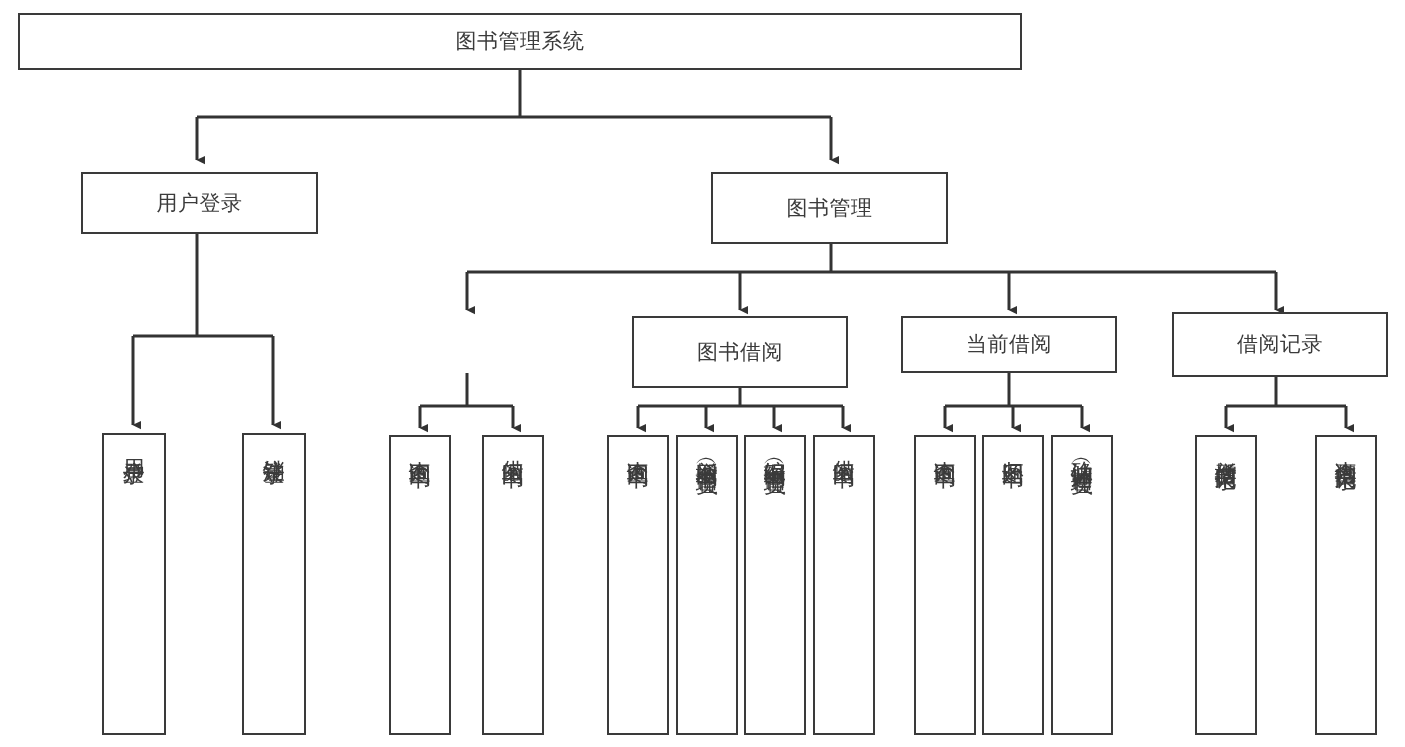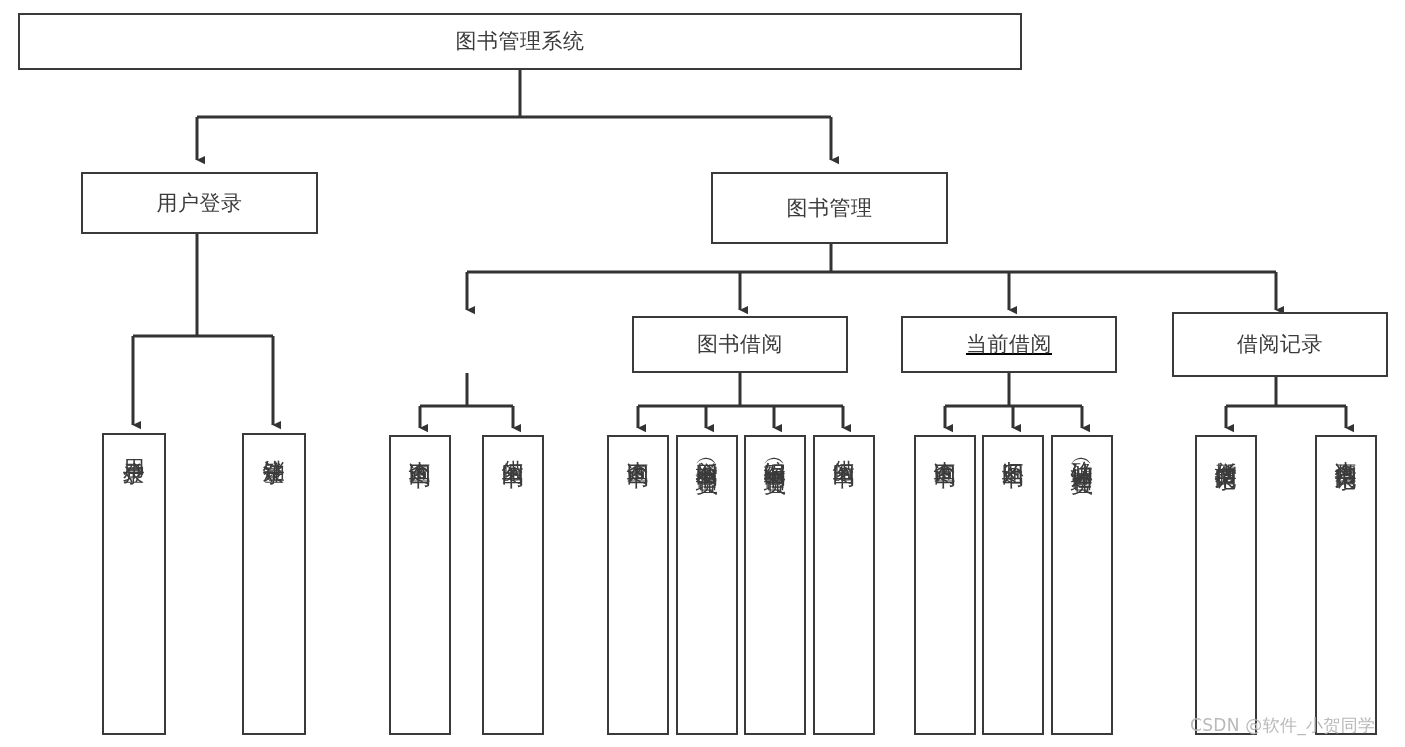--- a/index.html
+++ b/index.html
@@ -131,24 +131,24 @@
     <span class="node-label">图书管理系统</span>
   </div>
 
   <div class="node" style="left:81px; top:172px; width:237px; height:62px;">
     <span class="node-label">用户登录</span>
   </div>
   <div class="node" style="left:711px; top:172px; width:237px; height:72px;">
     <span class="node-label">图书管理</span>
   </div>
 
-  <div class="node" style="left:632px; top:316px; width:216px; height:57px;">
+  <div class="node" style="left:632px; top:316px; width:216px; height:72px;">
     <span class="node-label">图书借阅</span>
   </div>
-  <div class="node" style="left:901px; top:316px; width:216px; height:57px;text-decoration:underline;">
+  <div class="node" style="left:901px; top:316px; width:216px; height:57px;">
     <span class="node-label">当前借阅</span>
   </div>
   <div class="node" style="left:1172px; top:312px; width:216px; height:65px;">
     <span class="node-label">借阅记录</span>
   </div>
 
   <div class="node vertical" style="left:102px; top:433px; width:64px; height:302px;">
     <span class="node-label">用户登录</span>
   </div>
   <div class="node vertical" style="left:242px; top:433px; width:64px; height:302px;">
@@ -185,15 +185,14 @@
     <span class="node-label">确认归还（管理员）</span>
   </div>
 
   <div class="node vertical" style="left:1195px; top:435px; width:62px; height:300px;">
     <span class="node-label">新增借阅记录</span>
   </div>
   <div class="node vertical" style="left:1315px; top:435px; width:62px; height:300px;">
     <span class="node-label">查询借阅记录</span>
   </div>
 
-  <div class="watermark" style="left:1190px; top:714px;">CSDN @软件_小贺同学</div>
 
 </div>
 
 </body></html>

